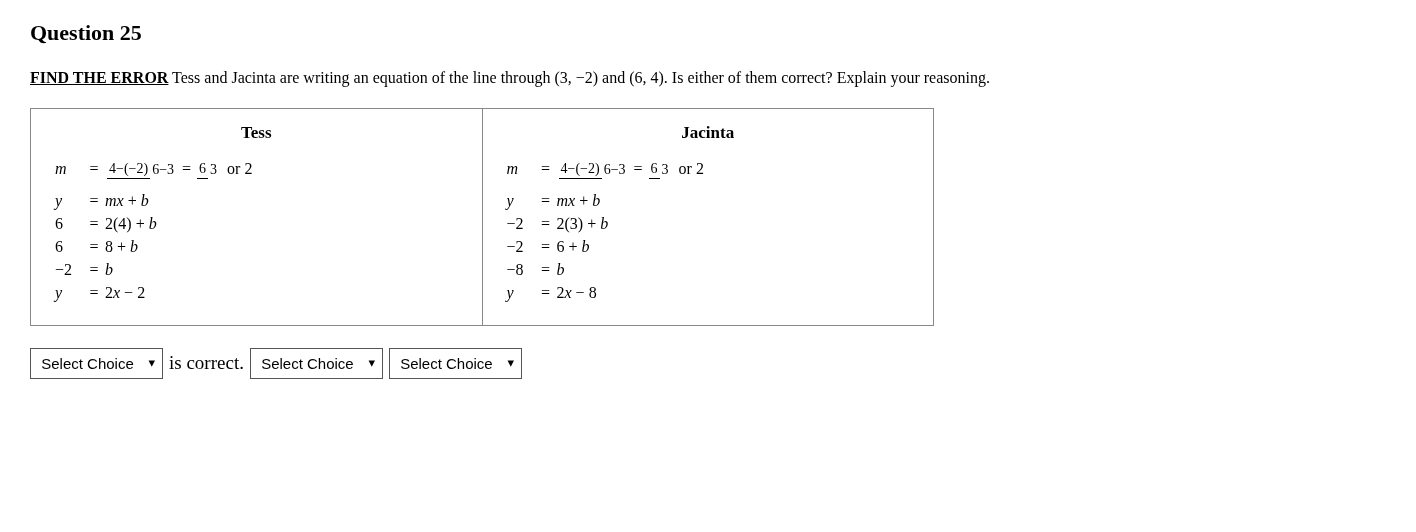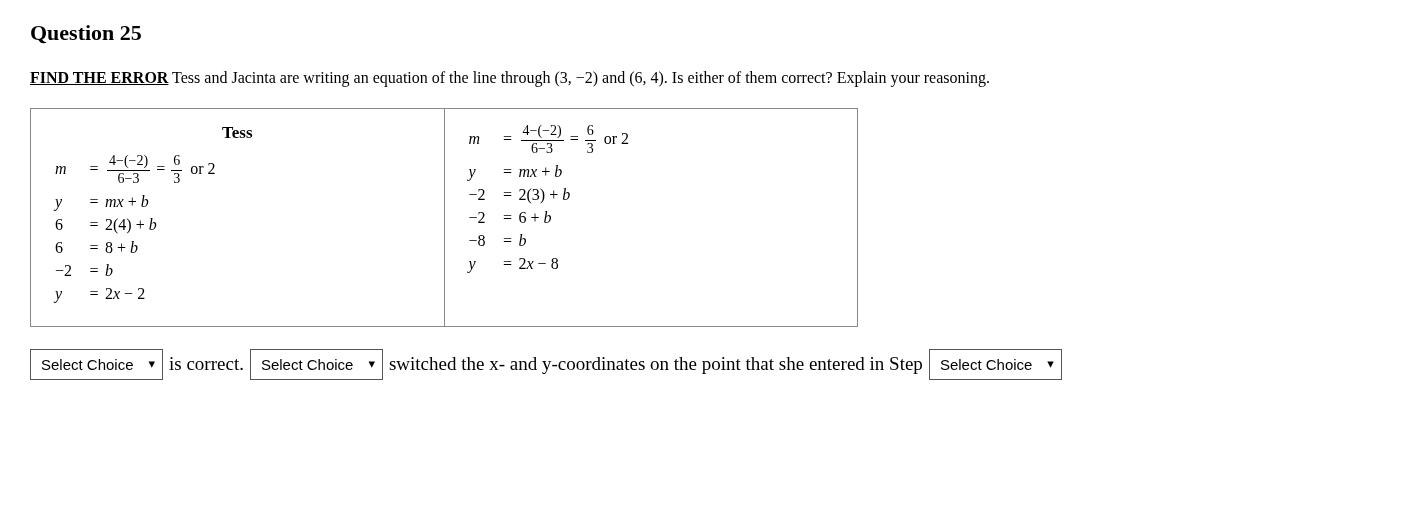--- a/index.html
+++ b/index.html
@@ -21,21 +21,21 @@
       line-height: 1.5;
     }
     .problem-text strong {
       font-weight: 900;
       text-decoration: underline;
       margin-top: 16px;
     }
     .comparison-table {
       display: flex;
       border: 1.5px solid #888;
-      width: 828px;
+      width: 904px;
       margin-bottom: 22px;
     }
     .col {
       flex: 1;
       padding: 14px 24px 18px 24px;
       border-right: 1.5px solid #888;
     }
     .col:last-child {
       border-right: none;
     }
@@ -58,25 +58,25 @@
     .math-eq {
       width: 22px;
       display: inline-block;
       text-align: center;
     }
     .math-expr {
       display: inline-block;
     }
     .frac {
       display: inline-flex;
-      flex-direction: column;
+      flex-direction: row;
       align-items: center;
       vertical-align: middle;
       font-size: 14px;
-      margin: 0 2px;
+      margin: 8px 2px;
     }
     .frac .num {
       border-bottom: 1px solid #000;
       padding: 0 2px;
       text-align: center;
       line-height: 1.2;
     }
     .frac .den {
       padding: 0 2px;
       text-align: left;
@@ -92,20 +92,21 @@
     .select-dropdown {
       border: 1.5px solid #555;
       padding: 6px 10px;
       font-size: 15px;
       background: #fff;
       cursor: pointer;
       appearance: none;
       -webkit-appearance: none;
       padding-right: 28px;
       position: relative;
+      text-align: center;
     }
     .select-wrapper {
       position: relative;
       display: inline-block;
     }
     .select-wrapper::after {
       content: '▾';
       position: absolute;
       right: 8px;
       top: 50%;
@@ -175,20 +176,21 @@
     </div>
 
     <div class="math-row">
       <span class="math-var"><i>y</i></span>
       <span class="math-eq">=</span>
       <span class="math-expr">2<i>x</i> − 2</span>
     </div>
   </div>
 
   <div class="col">
+    <div class="col-header">Jacinta</div>
 
     <div class="math-row">
       <span class="math-var"><i>m</i></span>
       <span class="math-eq">=</span>
       <span class="math-expr">
         <span class="frac">
           <span class="num">4−(−2)</span>
           <span class="den">6−3</span>
         </span>
       </span>
@@ -244,21 +246,20 @@
     </select>
   </div>
   <span class="inline-text">is correct.</span>
   <div class="select-wrapper">
     <select class="select-dropdown">
       <option>Select Choice</option>
       <option>Tess</option>
       <option>Jacinta</option>
     </select>
   </div>
-  <span class="inline-text">switched the x- and y-coordinates on the point that she entered in Step</span>
   <div class="select-wrapper">
     <select class="select-dropdown">
       <option>Select Choice</option>
       <option>1</option>
       <option>2</option>
       <option>3</option>
       <option>4</option>
       <option>5</option>
     </select>
   </div>

